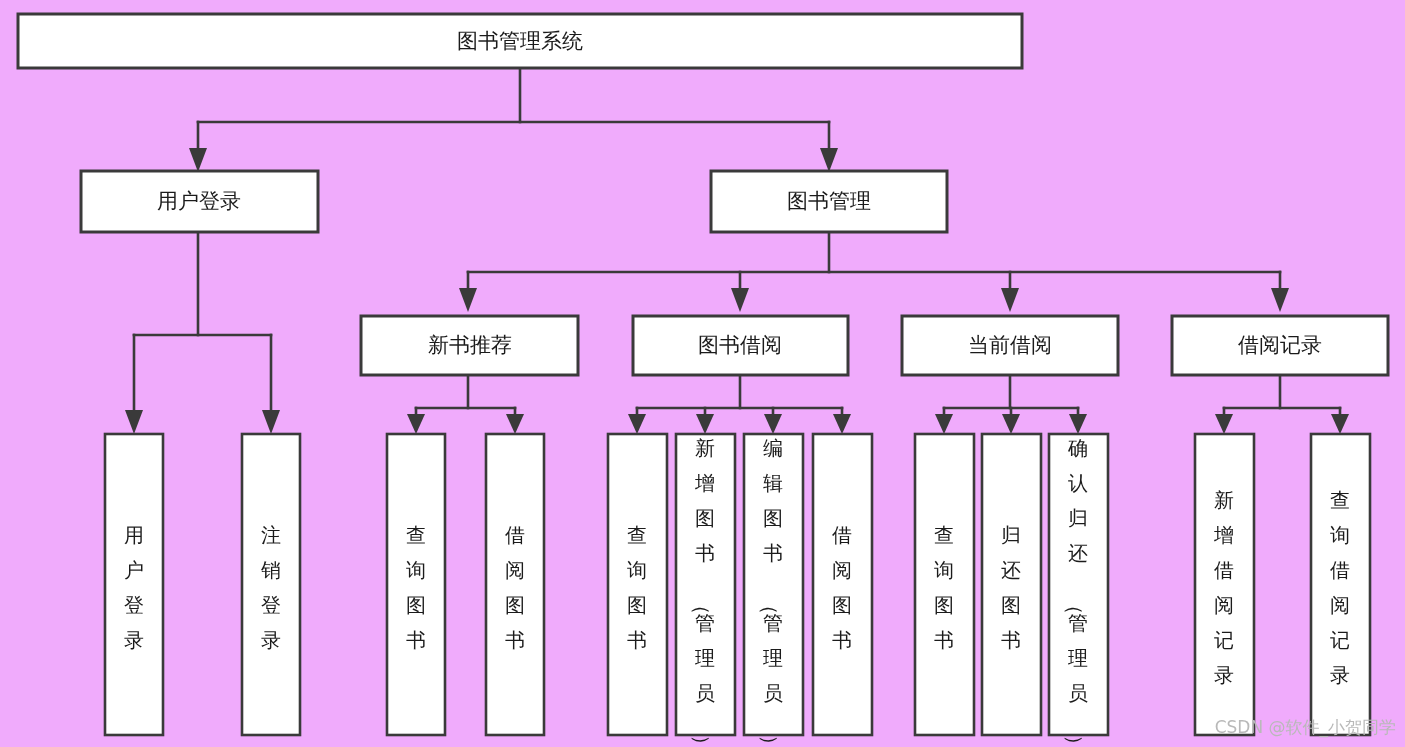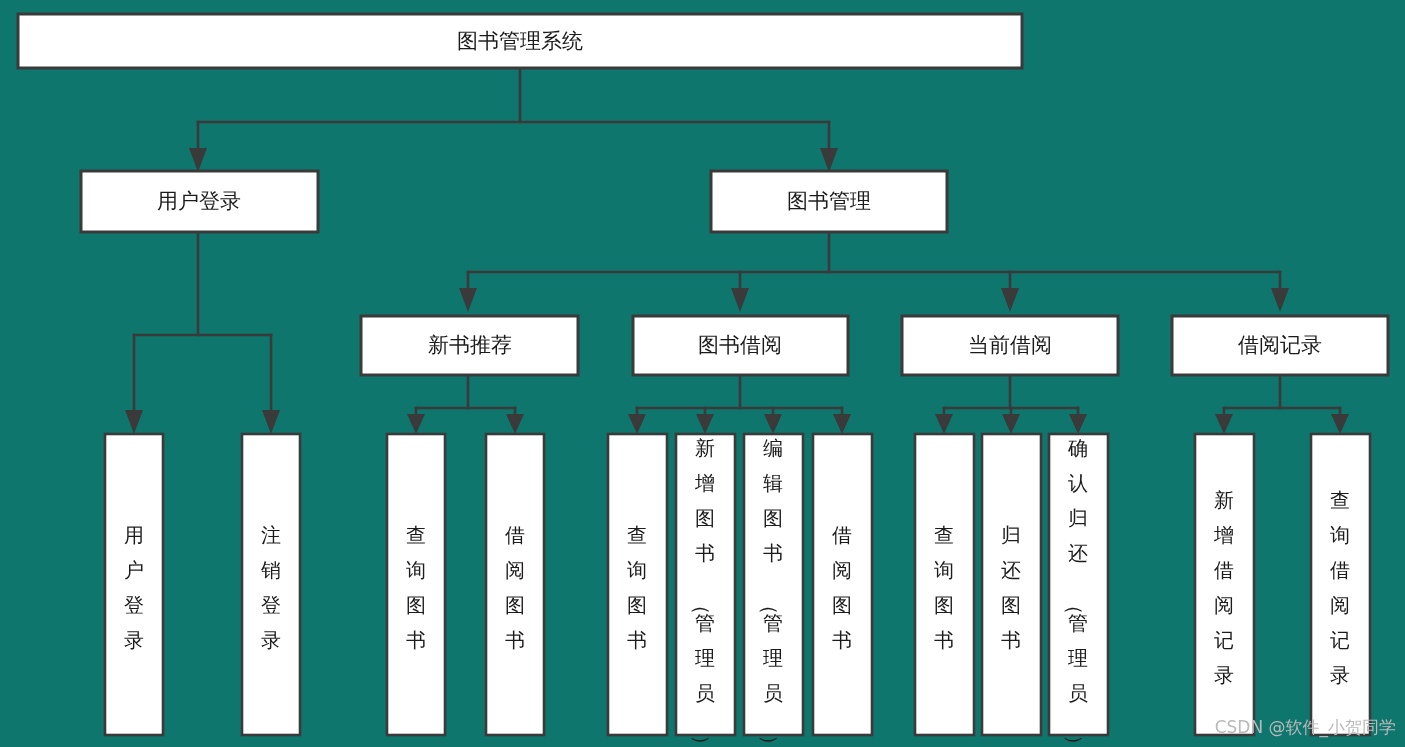--- a/index.html
+++ b/index.html
@@ -8,21 +8,21 @@
     padding: 0;
     background: #ffffff;
   }
   body {
     font-family: "DejaVu Sans", "Liberation Sans", sans-serif;
   }
   #diagram-root {
     position: relative;
     width: 1405px;
     height: 747px;
-    background: #0f766e;
+    background: #f0abfc;
     overflow: hidden;
   }
   svg#tree-svg {
     position: absolute;
     top: 0;
     left: 0;
     width: 1405px;
     height: 747px;
     display: block;
   }

